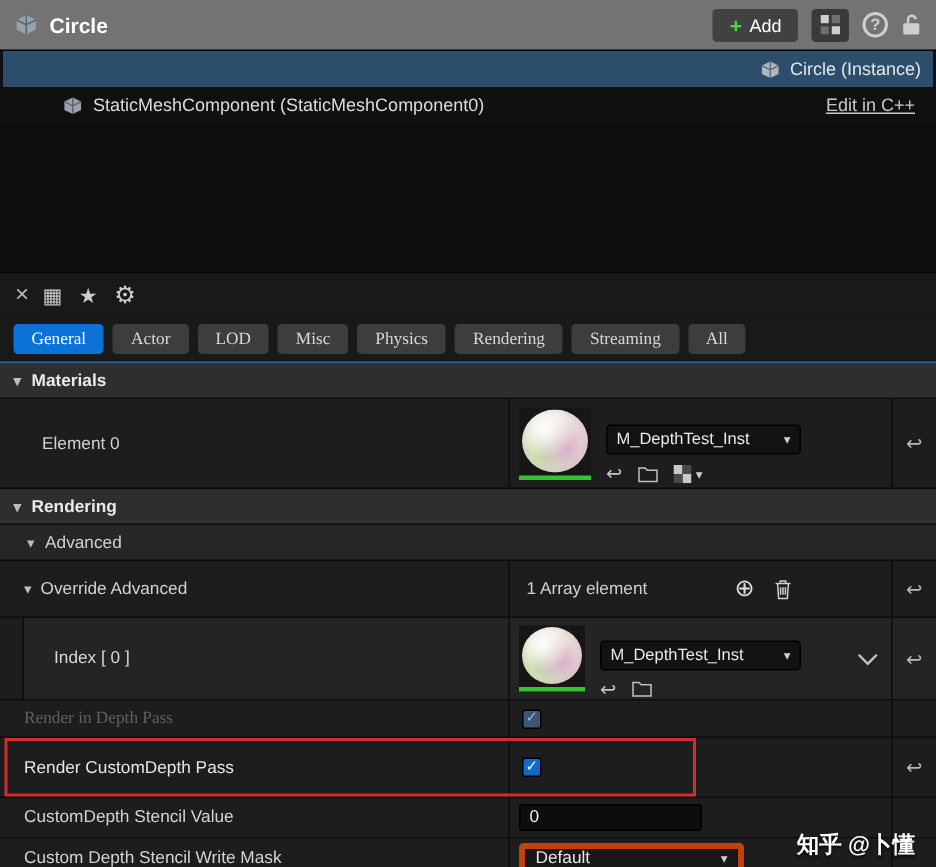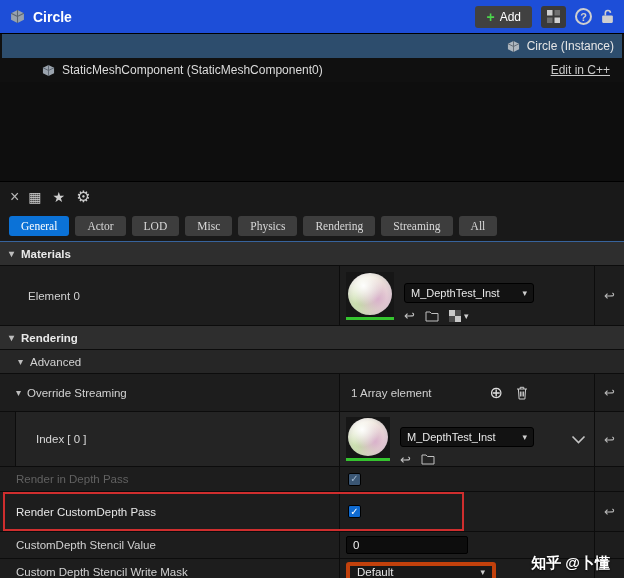--- a/index.html
+++ b/index.html
@@ -3,21 +3,21 @@
 <meta charset="utf-8">
 <style>
   * { box-sizing: border-box; margin: 0; padding: 0; }
   html,body { background:#000; }
   #app {
     width:624px; height:578px; position:relative; overflow:hidden;
     background:#141414; color:#c8c8c8;
     font-family:"Liberation Sans", sans-serif; font-size:12px;
   }
   
-  .titlebar { height:34px; background:#1d4ed8; border-bottom:1px solid #000;
+  .titlebar { height:34px; background:#737373; border-bottom:1px solid #000;
     display:flex; align-items:center; gap:8px; padding:12px 10px; }
   .title { font-size:14px; font-weight:bold; color:#fff; }
   .tb-right { margin-left:auto; display:flex; align-items:center; gap:9px; }
   .add-btn { height:22px; background:#414141; border-radius:3px; display:flex;
     align-items:center; gap:5px; padding:0 11px; color:#fff; cursor:pointer; }
   .add-plus { color:#4cd44c; font-weight:bold; font-size:14px; line-height:1; }
   .icon-btn { width:25px; height:22px; background:#3a3a3a; border-radius:3px;
     display:flex; align-items:center; justify-content:center; cursor:pointer; }
   .help { width:17px; height:17px; border:2px solid #cfcfcf; border-radius:50%;
     display:flex; align-items:center; justify-content:center; font-size:11px;
@@ -61,21 +61,21 @@
   .rst span { cursor:pointer; }
   .r-element { height:60px; }
   .r-override { height:38px; }
   .r-index { height:55px; background:#242424; }
   .r-depth { height:25px; }
   .r-custom { height:40px; }
   .r-stencil { height:27px; }
   .r-mask { height:27px; }
   .ind1 { padding-left:28px; }
   .ind0 { padding-left:16px; }
-  .dim { color:#616161; }
+  .dim { color:#616161;font-family:Liberation Serif, serif; }
   .indent-strip { width:16px; align-self:stretch; background:#1d1d1d;
     border-right:1px solid #0c0c0c; }
   .idx-lbl { padding-left:20px; color:#d8d8d8; }
   
   .thumb { width:48px; height:48px; background:#161616; margin-left:6px;
     position:relative; flex:none; cursor:pointer; }
   .thumb.small { width:44px; height:44px; }
   .sphere { position:absolute; left:2px; top:1px; right:2px; bottom:5px;
     border-radius:50%;
     background:
@@ -255,21 +255,21 @@
     </div>
 
     <div class="sec adv">
       <span class="tri">▾</span>
       <span>Advanced</span>
     </div>
 
     <div class="row r-override">
       <div class="cell lab">
         <span class="tri ind0">▾</span>
-        <span style="padding-left:6px">Override Streaming</span>
+        <span style="padding-left:6px">Override Advanced</span>
       </div>
       <div class="cell val">
         <span class="arr-text">1 Array element</span>
         <div class="arr-icons">
           <span class="plus-circle">⊕</span>
           <span>
             <svg width="12" height="14" viewBox="0 0 12 14">
                 <path d="M1 3h10M4.2 3V1.3h3.6V3" stroke="#cfcfcf" fill="none"></path>
                 <path d="M2.4 3l.7 10h5.8l.7-10" stroke="#cfcfcf" fill="none"></path>
                 <path d="M4.4 5.5v5M6 5.5v5M7.6 5.5v5" stroke="#cfcfcf"></path>

